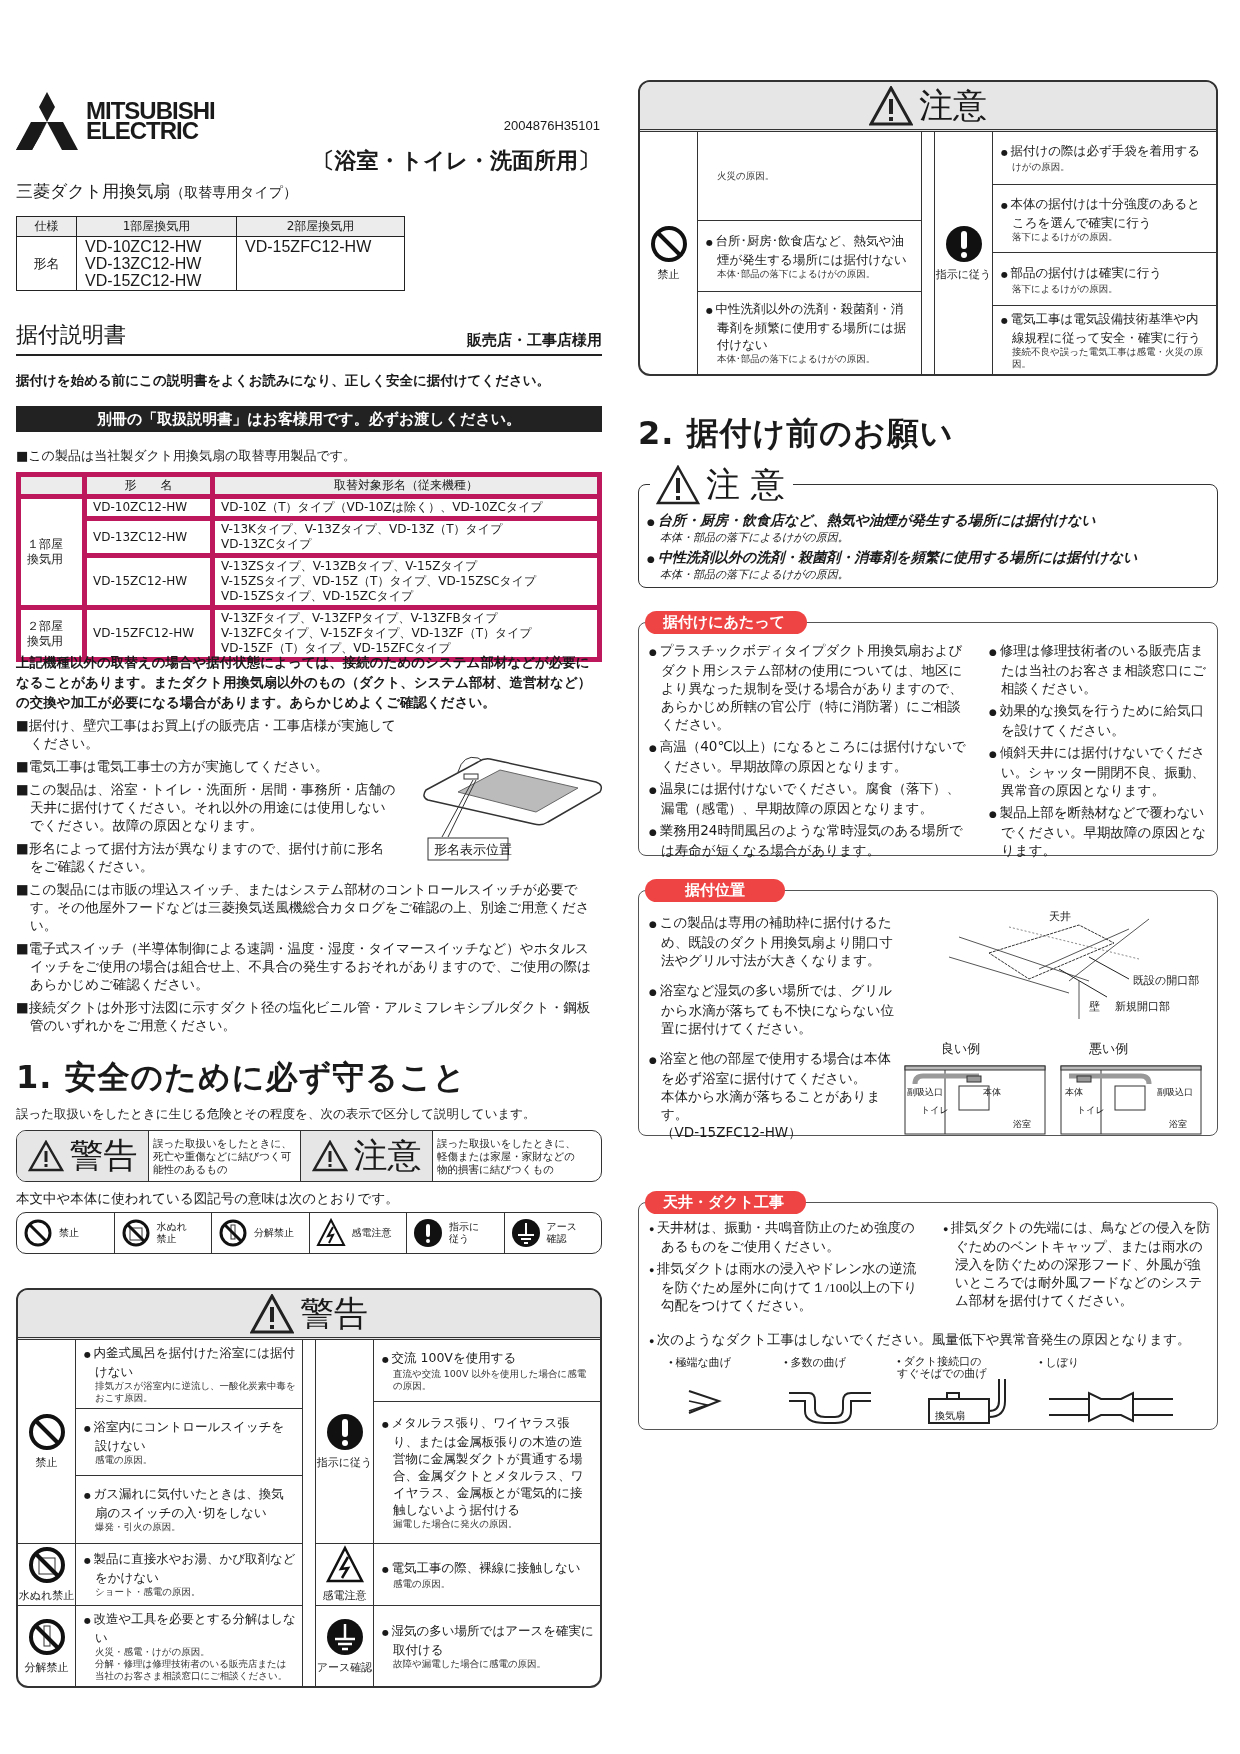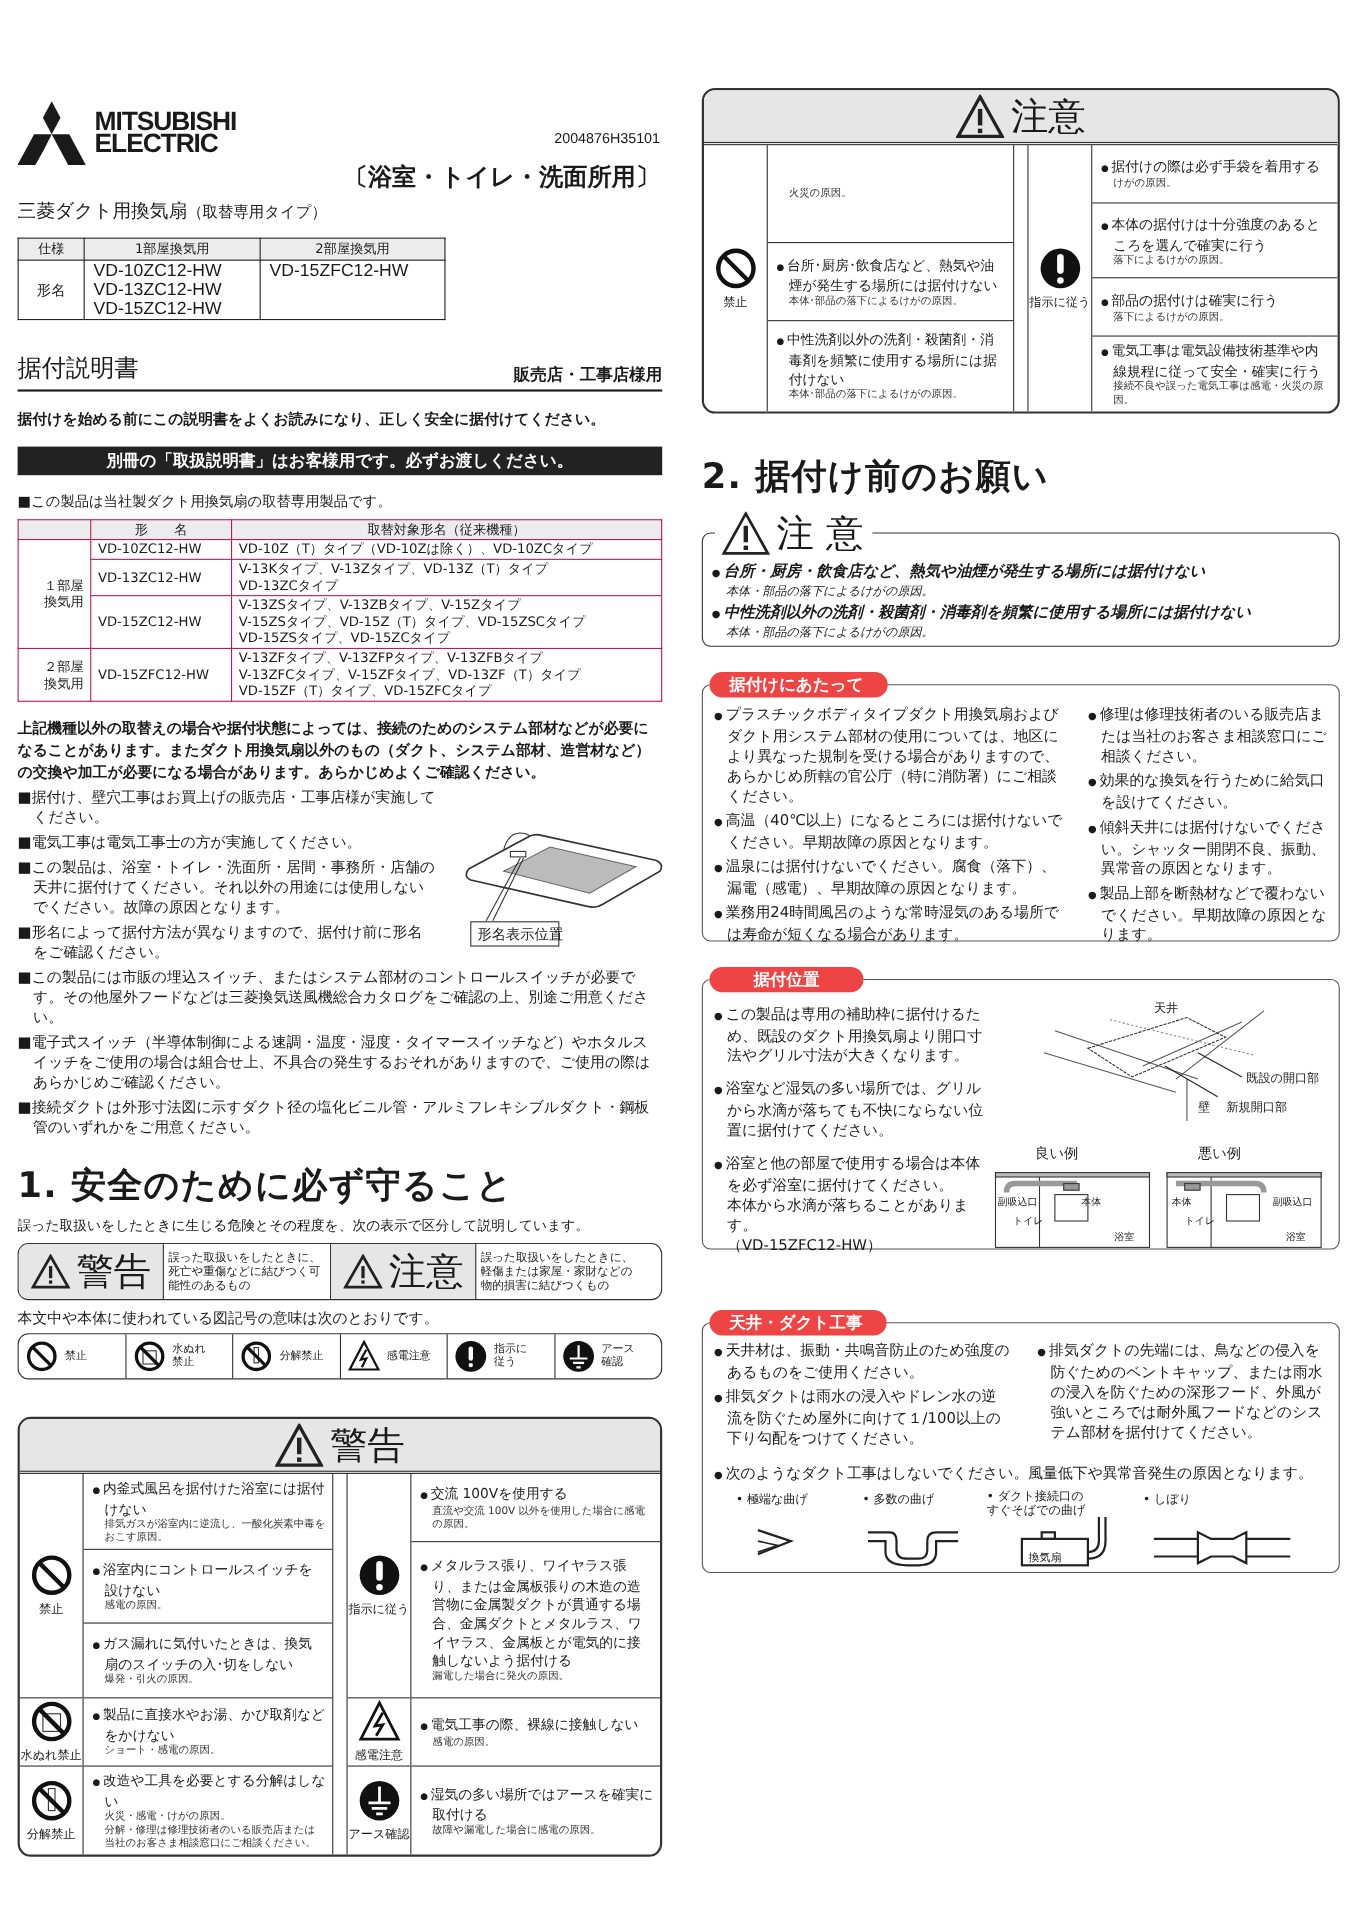--- a/index.html
+++ b/index.html
@@ -25,23 +25,23 @@
 
   .manual-title { left: 16px; top: 320px; width: 586px; border-bottom: 2px solid #222; display: flex; justify-content: space-between; align-items: flex-end; padding-bottom: 4px; }
   .manual-title .t { font-size: 22px; }
   .manual-title .s { font-size: 15px; font-weight: bold; }
 
   .intro { top: 372px; font-size: 13.5px; font-weight: bold; }
   .blackbar { top: 406px; height: 26px; background: #222; color: #fff; font-size: 15px; font-weight: bold; text-align: center; line-height: 26px; }
   .note1 { top: 447px; font-size: 13px; }
 
   table.models { top: 472px; border-collapse: collapse; font-size: 12px; width: 586px; }
-  table.models td, table.models th { border: 1px solid #be185d; padding: 1px 6px; font-weight: normal; vertical-align: middle; line-height: 15px; }
+  table.models td, table.models th { border: 5px solid #be185d; padding: 1px 6px; font-weight: normal; vertical-align: middle; line-height: 15px; }
   table.models th { background: #ececec; text-align: center; }
-  table.models td.g { text-align: right; }
+  table.models td.g { text-align: left; }
 
   .paragraph { top: 652px; font-size: 13.5px; font-weight: bold; line-height: 20px; }
   .sq-list { top: 716px; font-size: 13.5px; line-height: 18px; }
   .sq-list li { list-style: none; padding-left: 14px; text-indent: -14px; margin-bottom: 5px; }
   .sq-list li.narrow { width: 380px; }
   .sq-list li::before { content: "■"; }
 
   .fan-img { left: 418px; top: 752px; width: 190px; height: 110px; }
 
   .sec-h { font-size: 32px; font-weight: bold; letter-spacing: 1px; }
@@ -89,21 +89,21 @@
   .caut2 .m::before { content: "● "; font-size: 9px; }
   .caut2 .c { font-size: 11px; line-height: 14px; padding-left: 13px; margin-bottom: 3px; }
 
   .sub { border: 1px solid #555; border-radius: 8px; }
   .pill { position: absolute; background: #ef4444; color: #fff; font-size: 15px; padding: 2px 22px 2px 18px; border-radius: 12px; font-weight: bold; text-align: center; }
   .blist li { list-style: none; padding-left: 12px; text-indent: -12px; font-size: 13.5px; line-height: 18px; margin-bottom: 4px; }
   .blist li::before { content: "● "; font-size: 9px; }
 
   .sub1 { top: 622px; height: 234px; }
   .sub2 { top: 890px; height: 246px; }
-  .sub3 { top: 1202px; height: 228px; }
+  .sub3 { top: 1202px; height: 228px; font-family: Liberation Serif, serif; }
 
   .dlab { position: absolute; font-size: 11px; }
 </style>
 </head>
 <body>
 
 <div class="abs logo">
   <svg viewBox="0 0 62 58">
     <polygon points="31,0 39,15 31,30 23,15" fill="#1a1a1a"></polygon>
     <polygon points="31,30 23,44 8,44 0,58 16,58 24,44" fill="#1a1a1a"></polygon>

